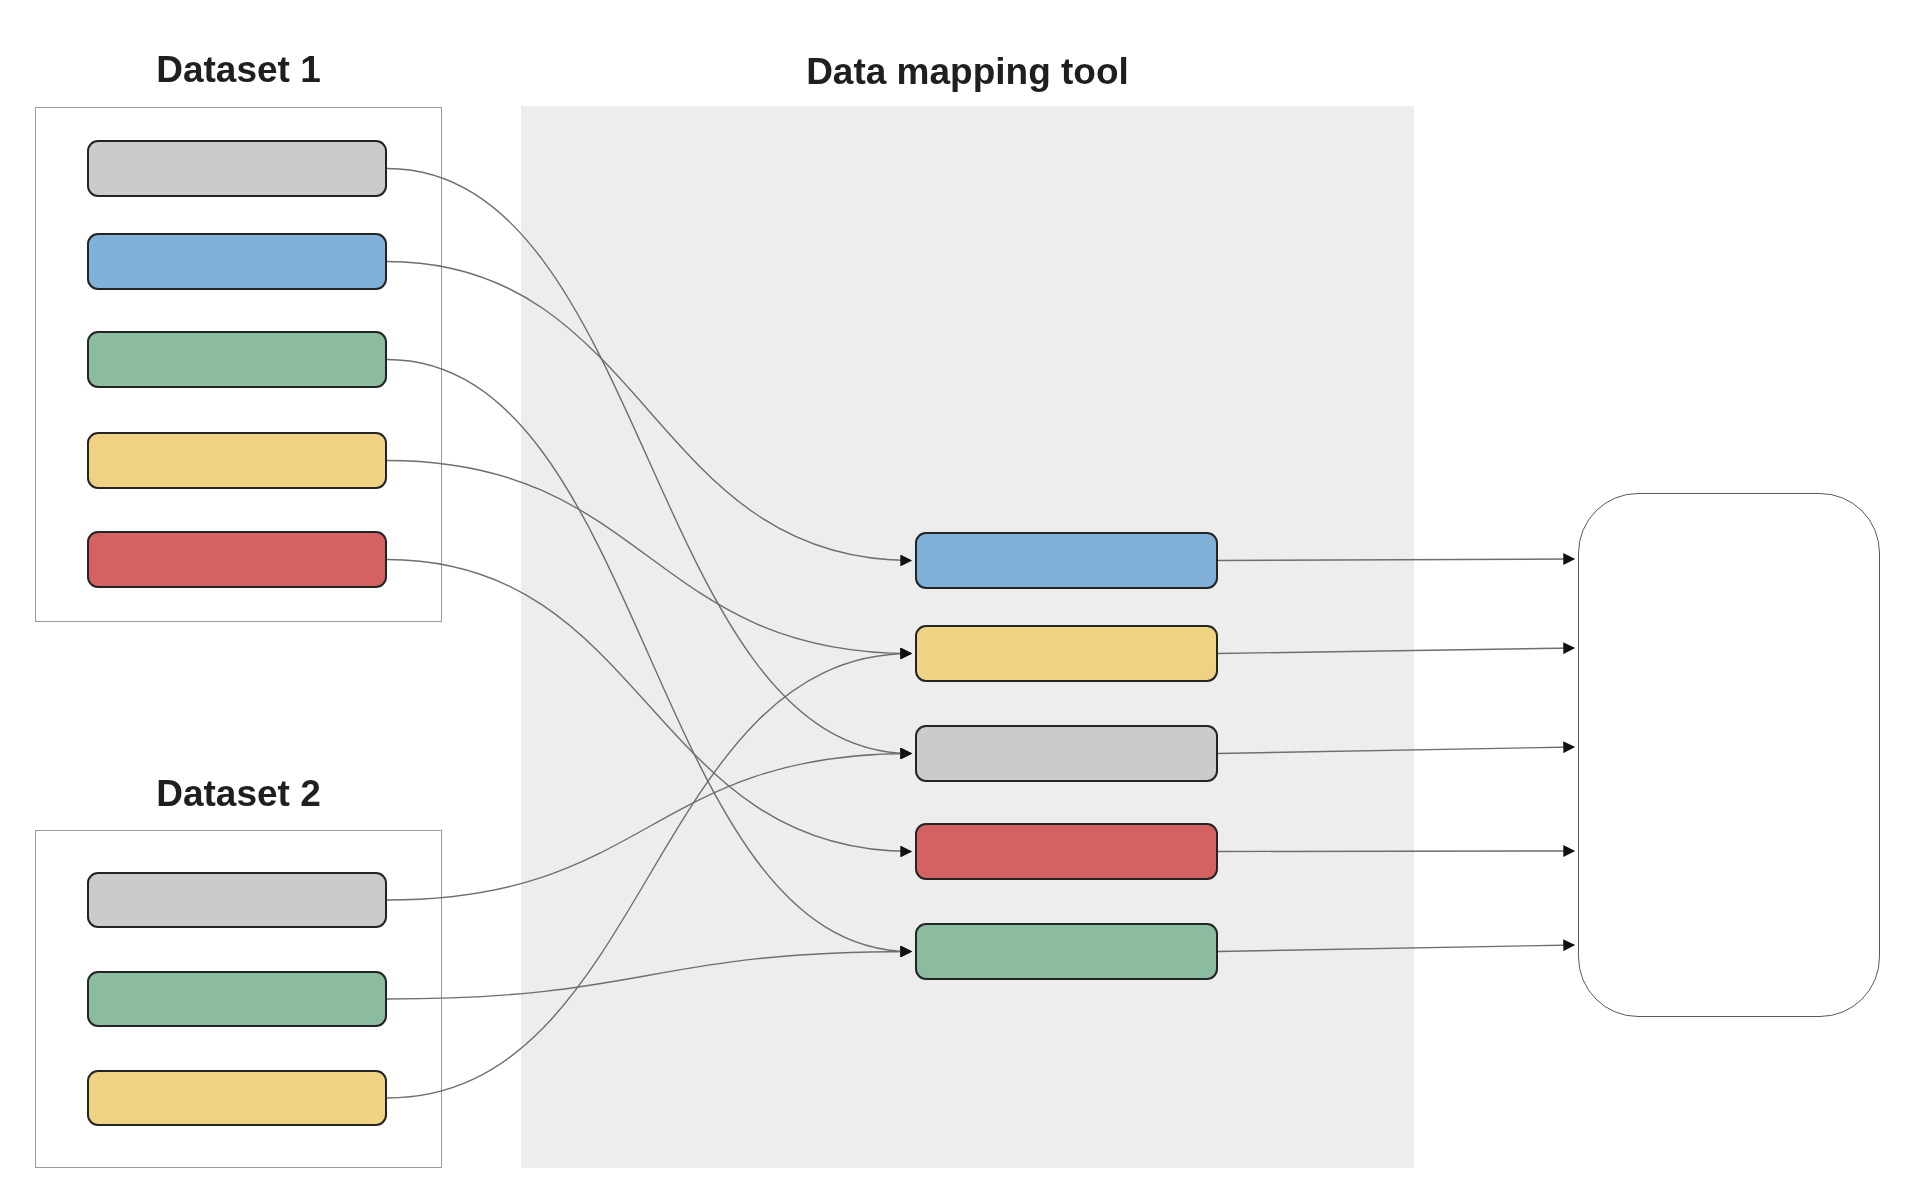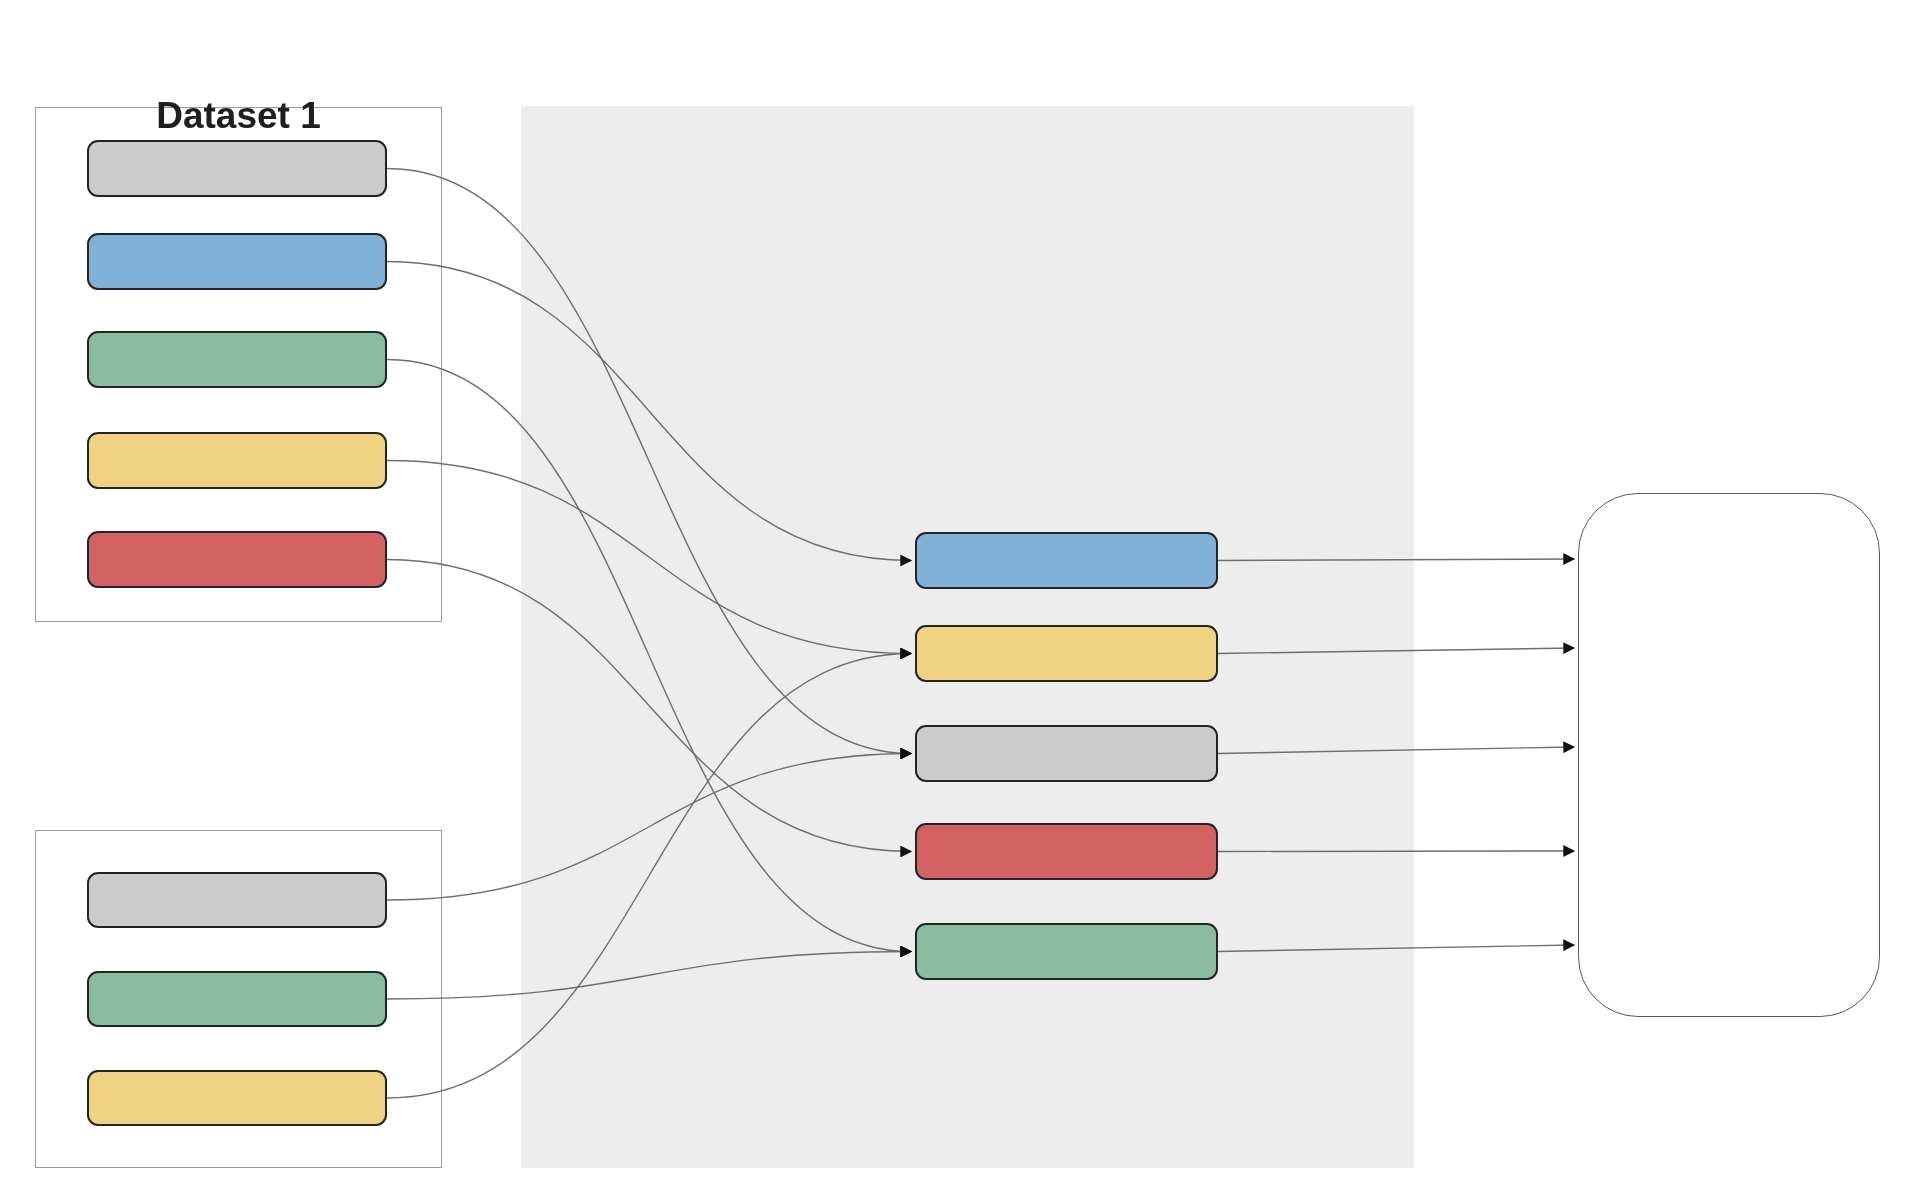--- a/index.html
+++ b/index.html
@@ -48,21 +48,20 @@
   }
   .diagram-title{
     position:absolute;
     text-align:center;
     font-weight:700;
     font-size:37px;
     line-height:46px;
     color:#1f1f1f;
     z-index:5;
     white-space:nowrap;
-    margin-top:46px;
   }
   #title-ds1{left:35px;width:407px;top:47px;}
   #title-ds2{left:35px;width:407px;top:771px;}
   #title-map{left:521px;width:893px;top:49px;}
   #title-dest{left:1578px;width:302px;top:410px;}
 </style>
 </head>
 <body>
 
 <div id="canvas">
@@ -90,20 +89,22 @@
         <path d="M 387 1098 C 649 1098, 649 653.5, 911 653.5" fill="none" stroke="#6e6e6e" stroke-width="1.4" marker-end="url(#arrowhead)"></path>
         <path d="M 1218 560.5 L 1574 559" fill="none" stroke="#6e6e6e" stroke-width="1.4" marker-end="url(#arrowhead)"></path>
         <path d="M 1218 653.5 L 1574 648" fill="none" stroke="#6e6e6e" stroke-width="1.4" marker-end="url(#arrowhead)"></path>
         <path d="M 1218 753.5 L 1574 747" fill="none" stroke="#6e6e6e" stroke-width="1.4" marker-end="url(#arrowhead)"></path>
         <path d="M 1218 851.5 L 1574 851" fill="none" stroke="#6e6e6e" stroke-width="1.4" marker-end="url(#arrowhead)"></path>
         <path d="M 1218 951.5 L 1574 945" fill="none" stroke="#6e6e6e" stroke-width="1.4" marker-end="url(#arrowhead)"></path>
       </g>
   </svg>
 
   <div class="diagram-title" id="title-ds1">Dataset 1</div>
+  <div class="diagram-title" id="title-ds2">Dataset 2</div>
+  <div class="diagram-title" id="title-map">Data mapping tool</div>
 
 <div class="bar" style="left: 87px; top: 140px; width: 300px; height: 57px; background: rgb(203, 203, 203); border-color: rgb(36, 36, 36);"></div>
     <div class="bar" style="left: 87px; top: 233px; width: 300px; height: 57px; background: rgb(127, 177, 217); border-color: rgb(36, 36, 36);"></div>
     <div class="bar" style="left: 87px; top: 331px; width: 300px; height: 57px; background: rgb(139, 188, 160); border-color: rgb(36, 36, 36);"></div>
     <div class="bar" style="left: 87px; top: 432px; width: 300px; height: 57px; background: rgb(239, 211, 131); border-color: rgb(36, 36, 36);"></div>
     <div class="bar" style="left: 87px; top: 531px; width: 300px; height: 57px; background: rgb(212, 98, 99); border-color: rgb(36, 36, 36);"></div>
     <div class="bar" style="left: 87px; top: 872px; width: 300px; height: 56px; background: rgb(203, 203, 203); border-color: rgb(36, 36, 36);"></div>
     <div class="bar" style="left: 87px; top: 971px; width: 300px; height: 56px; background: rgb(139, 188, 160); border-color: rgb(36, 36, 36);"></div>
     <div class="bar" style="left: 87px; top: 1070px; width: 300px; height: 56px; background: rgb(239, 211, 131); border-color: rgb(36, 36, 36);"></div>
     <div class="bar" style="left: 915px; top: 532px; width: 303px; height: 57px; background: rgb(127, 177, 217); border-color: rgb(36, 36, 36);"></div>

